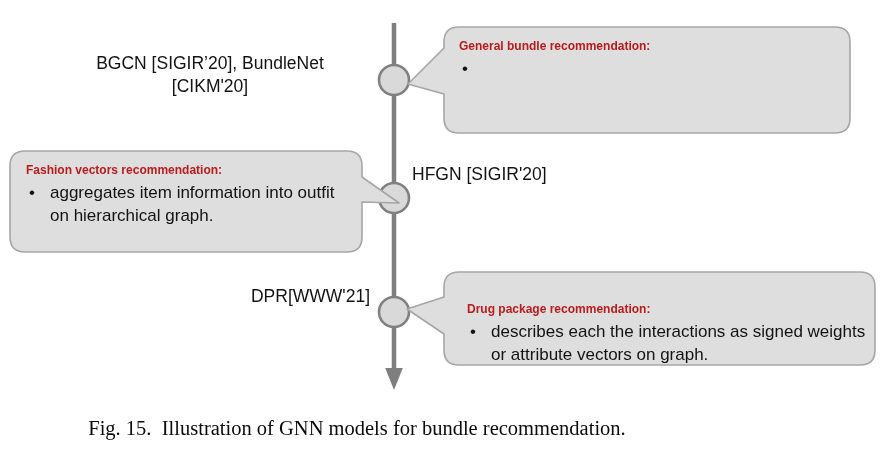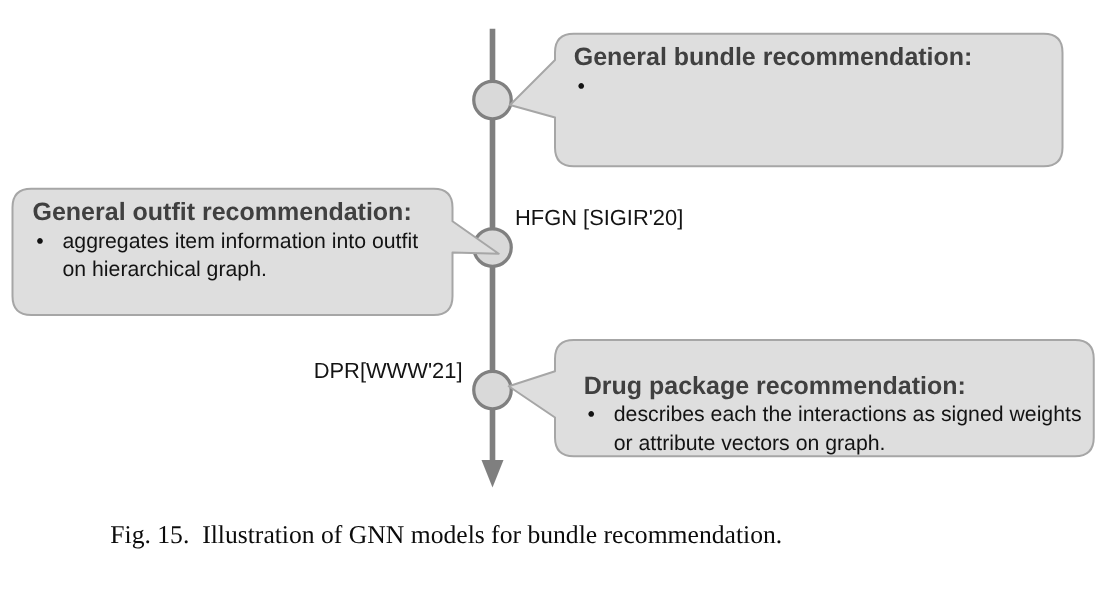--- a/index.html
+++ b/index.html
@@ -71,23 +71,23 @@
     top: 0;
     overflow: visible;
   }
   .callout-content {
     position: absolute;
     box-sizing: border-box;
   }
   .callout-title {
     font-family: "Liberation Sans", sans-serif;
     font-weight: bold;
-    font-size: 20px;
+    font-size: 12px;
     line-height: 22px;
-    color: #404040;
+    color: #b91c1c;
     white-space: nowrap;
   }
   .callout-bullets {
     margin: 0;
     padding: 0;
     list-style: none;
   }
   .callout-bullets li {
     position: relative;
     padding-left: 24px;
@@ -139,20 +139,22 @@
 
     <line x1="394" y1="23" x2="394" y2="376" stroke="#7f7f7f" stroke-width="4.5"></line>
 
     <polygon points="394,390 385.2,368 402.8,368" fill="#7f7f7f"></polygon>
 
     <circle cx="394" cy="80" r="15" fill="#d9d9d9" stroke="#808080" stroke-width="2.6"></circle>
     <circle cx="394" cy="198" r="15" fill="#d9d9d9" stroke="#808080" stroke-width="2.6"></circle>
     <circle cx="394" cy="312" r="15" fill="#d9d9d9" stroke="#808080" stroke-width="2.6"></circle>
   </svg>
 
+  <div class="model-label" id="label-bgcn">BGCN [SIGIR’20], BundleNet
+[CIKM'20]</div>
 
   <div class="model-label" id="label-hfgn">HFGN [SIGIR'20]</div>
 
   <div class="model-label" id="label-dpr">DPR[WWW'21]</div>
 
   <div class="callout" id="callout-general">
     <svg width="420" height="120" viewBox="0 0 420 120">
 
       <path d="M 22,5
                L 398,5
@@ -187,21 +189,21 @@
                L 393,57
                L 356,56
                L 356,91
                Q 356,106 341,106
                L 19,106
                Q 4,106 4,91
                L 4,20
                Q 4,5 19,5 Z" fill="#dedede" stroke="#a6a6a6" stroke-width="1.6" stroke-linejoin="round"></path>
     </svg>
     <div class="callout-content">
-      <div class="callout-title">General outfit recommendation:</div>
+      <div class="callout-title">Fashion vectors recommendation:</div>
       <ul class="callout-bullets">
         <li>
           <span class="bullet-dot">•</span>
           <span>aggregates item information into outfit on hierarchical graph.</span>
         </li>
       </ul>
     </div>
   </div>
 
   <div class="callout" id="callout-drug">

